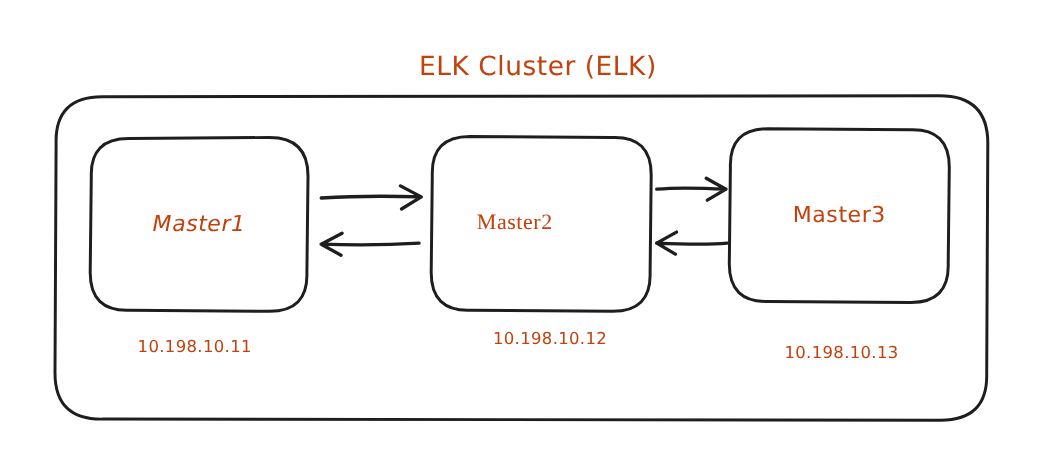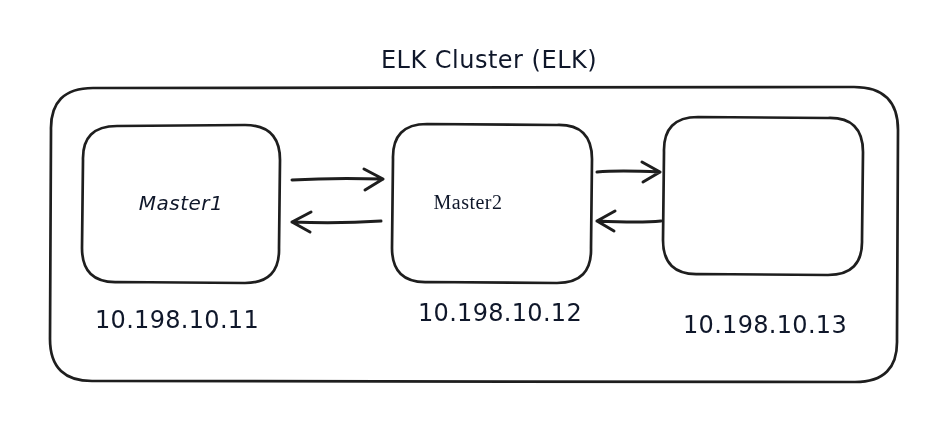--- a/index.html
+++ b/index.html
@@ -1,27 +1,27 @@
 <!DOCTYPE html>
 <html><head>
 <meta charset="utf-8">
 <style>
   html,body{margin:0;padding:0;background:#ffffff;}
   .canvas{
     position:relative;width:952px;height:424px;background:#ffffff;
-    font-family:"DejaVu Sans",sans-serif;color:#0f172a;overflow:hidden;
+    font-family:"DejaVu Sans",sans-serif;color:#c2410c;overflow:hidden;
   }
   .shape-layer{position:absolute;left:0;top:0;width:952px;height:424px;}
   .shape-layer path{fill:none;stroke-linecap:round;stroke-linejoin:round;}
   .box-path{stroke-width:2.7;}
   .arrow-path{stroke-width:3;}
   .txt{position:absolute;transform:translateX(-50%);white-space:nowrap;line-height:1.15;}
   .title{font-size:24px;letter-spacing:0.5px;}
   .node-label{font-size:20px;letter-spacing:0.5px;}
-  .ip-label{font-size:24px;letter-spacing:0.3px;}
+  .ip-label{font-size:15px;letter-spacing:0.3px;}
 </style>
 </head>
 <body>
 
 <div class="canvas">
 
   <svg class="shape-layer" viewBox="0 0 952 424" xmlns="http://www.w3.org/2000/svg">
     <g stroke="#1e1e1e">
 
       <path class="box-path" d="M 93 88 L 854 87 Q 898 87 898 130 L 897 340 Q 898 382 855 382 L 94 381 Q 50 382 50 339 L 51 130 Q 50 88 93 88 Z"></path>
@@ -35,18 +35,19 @@
 
       <path class="arrow-path" d="M 597 172 C 618 170 640 171 660 172 M 660 172 L 642 162 M 660 172 L 643 182"></path>
       <path class="arrow-path" d="M 661 221 C 641 223 619 222 597 221 M 597 221 L 615 211 M 597 221 L 614 231"></path>
     </g>
   </svg>
 
   <div class="txt title" style="left:489px;top:47px;">ELK Cluster (ELK)</div>
 
   <div class="txt node-label" style="left:181px;top:192px;font-style:italic;">Master1</div>
   <div class="txt node-label" style="left:468px;top:191px;font-family:Liberation Serif, serif;">Master2</div>
+  <div class="txt node-label" style="left:763px;top:184px;">Master3</div>
 
   <div class="txt ip-label" style="left:177px;top:307px;">10.198.10.11</div>
   <div class="txt ip-label" style="left:500px;top:300px;text-align:center;">10.198.10.12</div>
   <div class="txt ip-label" style="left:765px;top:296px;margin-top:16px;">10.198.10.13</div>
 
 </div>
 
 </body></html>

